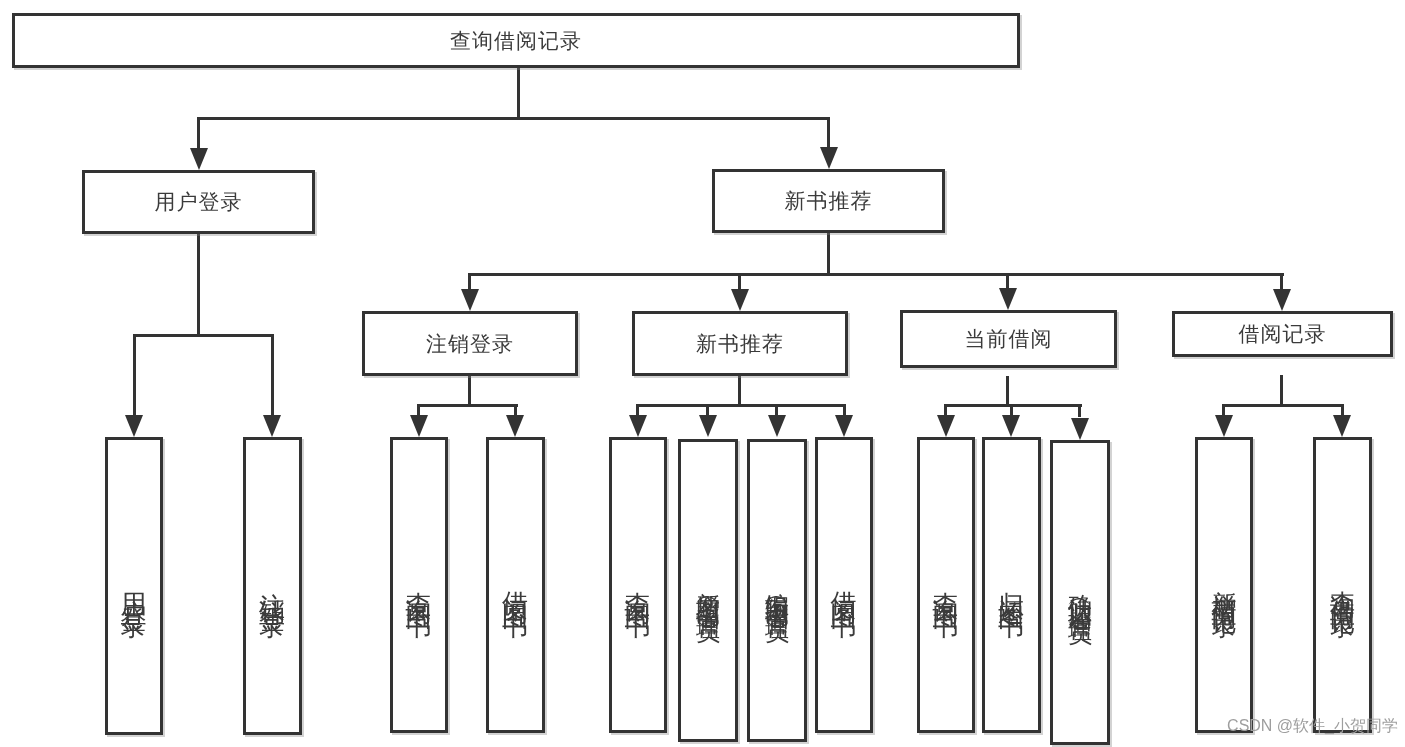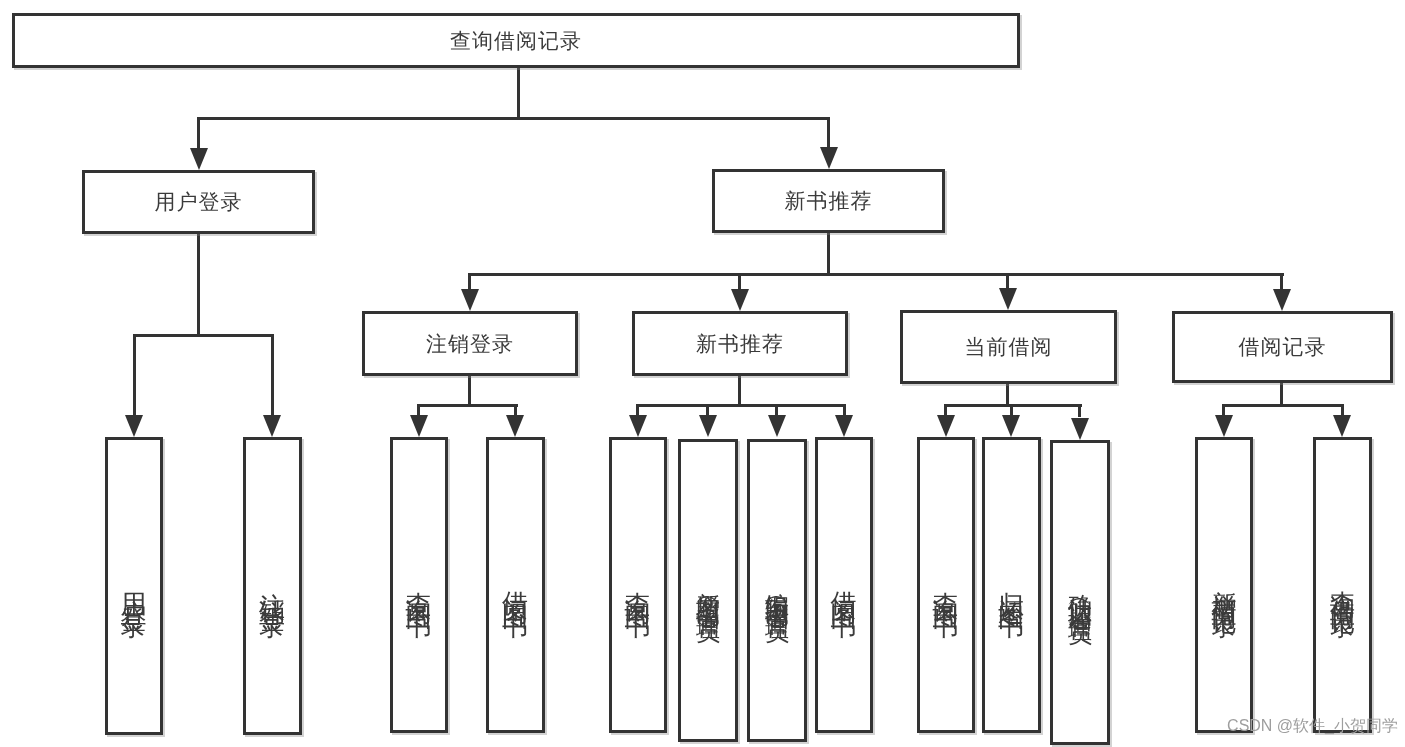--- a/index.html
+++ b/index.html
@@ -97,22 +97,22 @@
   <div class="arr" style="left:461px; top:289px;"></div>
   <div class="vline" style="left:738px; top:273px; height:18px;"></div>
   <div class="arr" style="left:731px; top:289px;"></div>
   <div class="vline" style="left:1006px; top:273px; height:18px;"></div>
   <div class="arr" style="left:999px; top:288px;"></div>
   <div class="vline" style="left:1280px; top:273px; height:18px;"></div>
   <div class="arr" style="left:1273px; top:289px;"></div>
 
   <div class="hbox" style="left:362px; top:311px; width:216px; height:65px;">注销登录</div>
   <div class="hbox" style="left:632px; top:311px; width:216px; height:65px;">新书推荐</div>
-  <div class="hbox" style="left:900px; top:310px; width:217px; height:74px;font-family:Liberation Mono, monospace;">当前借阅</div>
-  <div class="hbox" style="left:1172px; top:311px; width:221px; height:72px;">借阅记录</div>
+  <div class="hbox" style="left:900px; top:310px; width:217px; height:58px;font-family:Liberation Mono, monospace;">当前借阅</div>
+  <div class="hbox" style="left:1172px; top:311px; width:221px; height:46px;">借阅记录</div>
 
   <div class="vline" style="left:468px; top:376px; height:30px;"></div>
   <div class="hline" style="left:417px; top:404px; width:101px;"></div>
   <div class="vline" style="left:417px; top:404px; height:13px;"></div>
   <div class="arr" style="left:410px; top:415px;"></div>
   <div class="vline" style="left:514px; top:404px; height:13px;"></div>
   <div class="arr" style="left:506px; top:415px;"></div>
 
   <div class="vline" style="left:738px; top:376px; height:30px;"></div>
   <div class="hline" style="left:636px; top:404px; width:210px;"></div>

